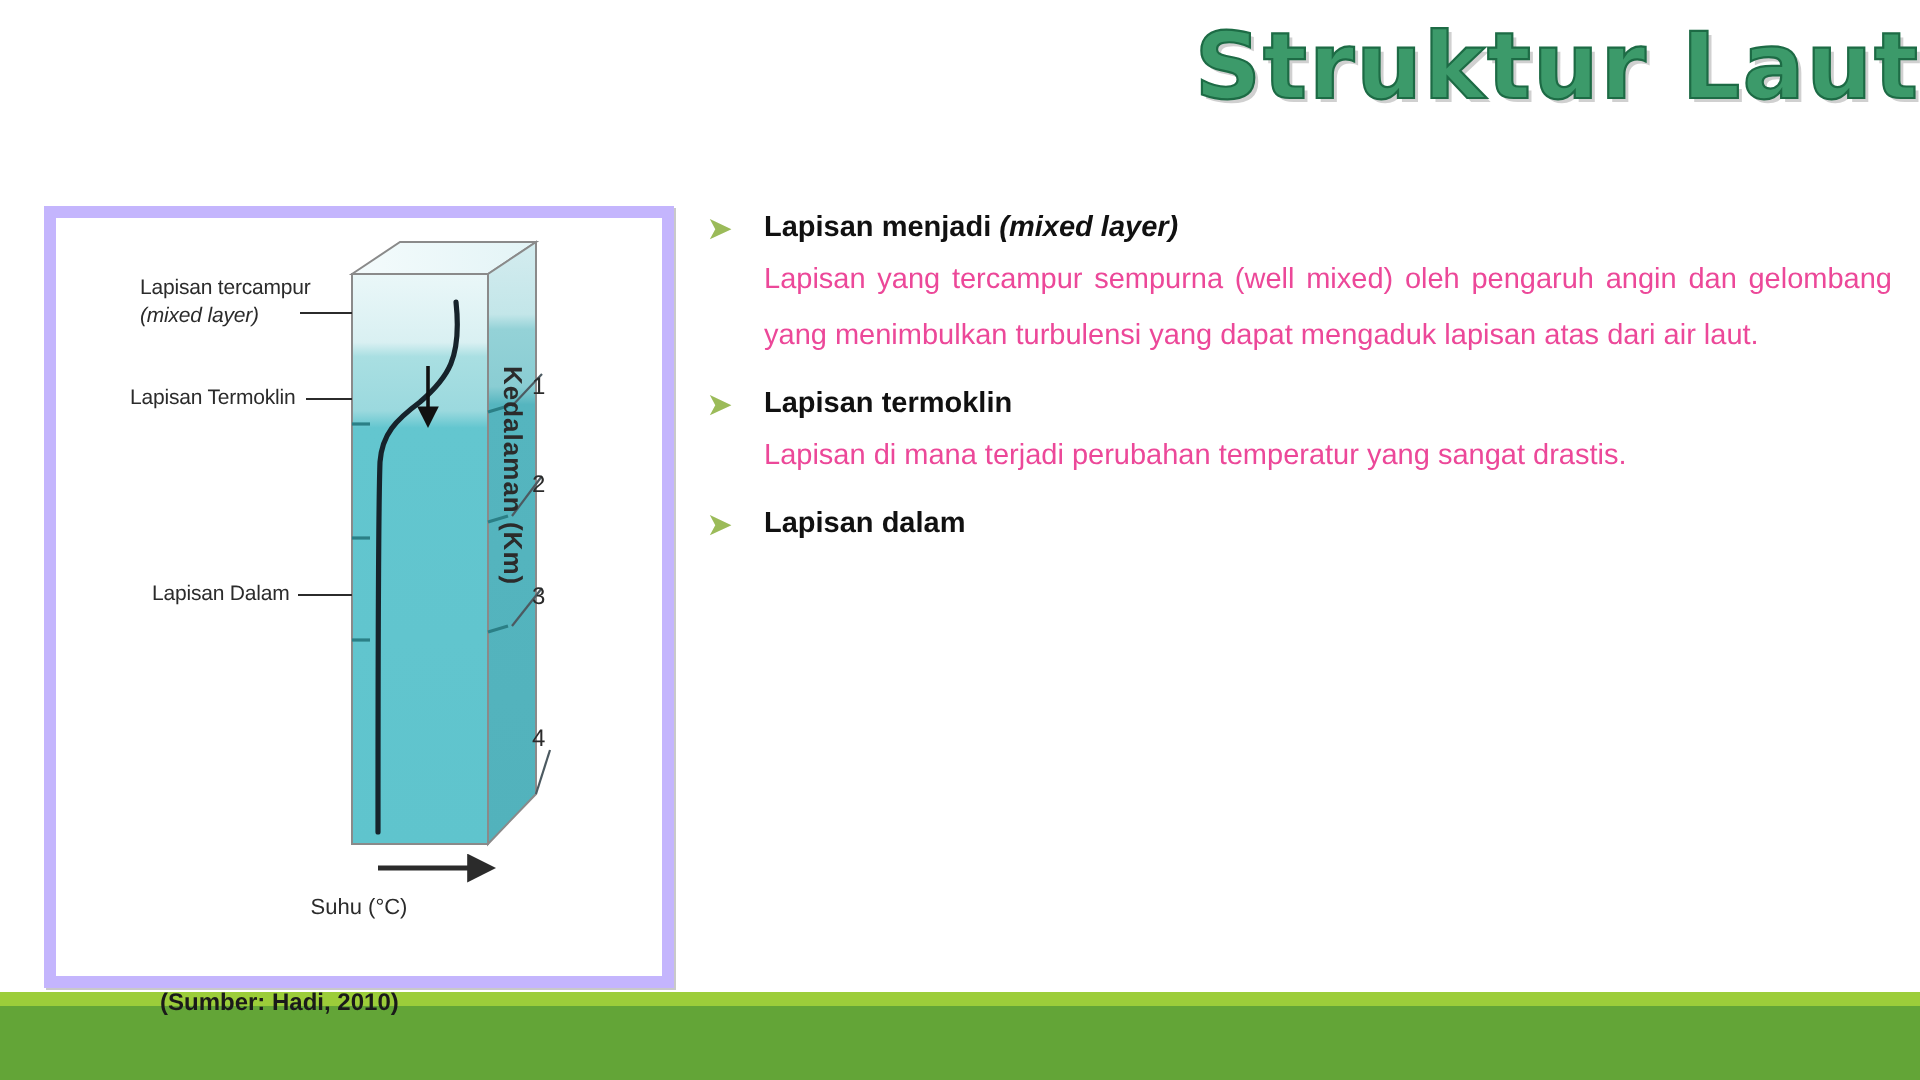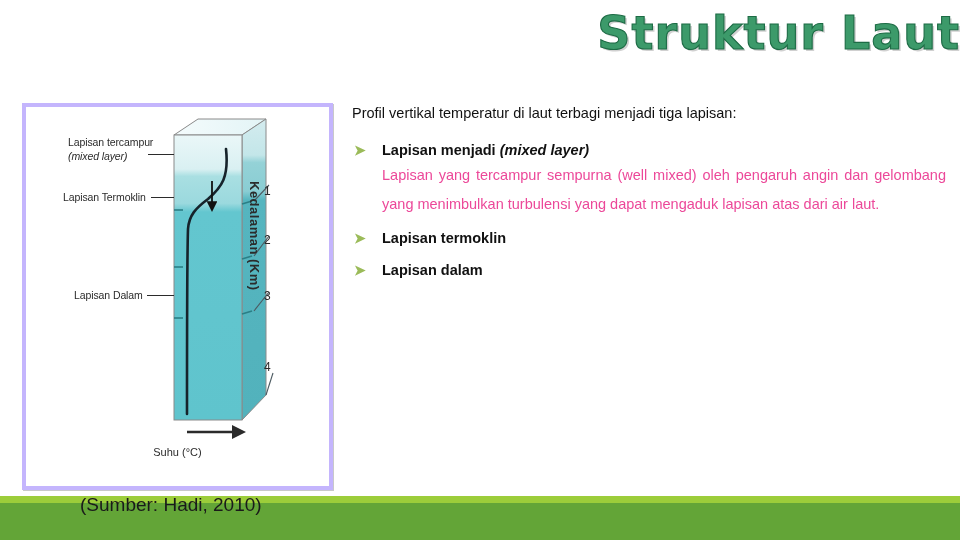--- a/index.html
+++ b/index.html
@@ -42,21 +42,21 @@
   }
 
   
   #figure-frame {
     position: absolute;
     left: 22px;
     top: 103px;
     width: 303px;
     height: 379px;
     background: #ffffff;
-    border: 4px solid #c4b5fd;
+    border: 6px solid #c4b5fd;
     box-shadow: 1px 1px 0 #c9c9c9;
     overflow: hidden;
   }
   #figure-canvas { position: absolute; inset: 0; }
 
   .fig-label {
     position: absolute;
     font-family: "Liberation Sans", sans-serif;
     font-size: 10.5px;
     color: #2b2b2b;
@@ -115,22 +115,22 @@
     font-size: 11px;
     color: #2b2b2b;
   }
 
   
   #source-caption {
     position: absolute;
     left: 80px;
     top: 494px;
     font-family: "Liberation Sans", sans-serif;
-    font-size: 19px;
-    font-weight: normal;
+    font-size: 12px;
+    font-weight: bold;
     color: #1a1a1a;
     z-index: 5;
     white-space: nowrap;
   }
 
   
   #footer-stripe-light {
     position: absolute;
     left: 0; top: 496px;
     width: 960px; height: 7px;
@@ -276,33 +276,33 @@
   <div id="axis-temp-title">Suhu (°C)</div>
 </div>
 
 <div id="source-caption">(Sumber: Hadi, 2010)</div>
 
 <div id="footer-stripe-light"></div>
 <div id="footer-bar"></div>
 
 <div id="content-column">
 
-  <div id="intro-line">Profil vertikal temperatur di laut terbagi menjadi tiga lapisan:</div>
 
   <div class="bullet-block">
     <div class="bullet-head">
       <span class="arrow-marker">➤</span><span>Lapisan menjadi </span><em>(mixed layer)</em>
     </div>
     <div class="bullet-body">Lapisan yang tercampur sempurna (well mixed) oleh pengaruh angin dan gelombang yang menimbulkan turbulensi yang dapat mengaduk lapisan atas dari air laut.</div>
   </div>
 
   <div class="bullet-block">
     <div class="bullet-head">
       <span class="arrow-marker">➤</span><span>Lapisan termoklin</span>
     </div>
+    <div class="bullet-body no-justify">Lapisan di mana terjadi perubahan  temperatur yang sangat drastis.</div>
   </div>
 
   <div class="bullet-block">
     <div class="bullet-head">
       <span class="arrow-marker">➤</span><span>Lapisan dalam</span>
     </div>
   </div>
 
 </div>
 

